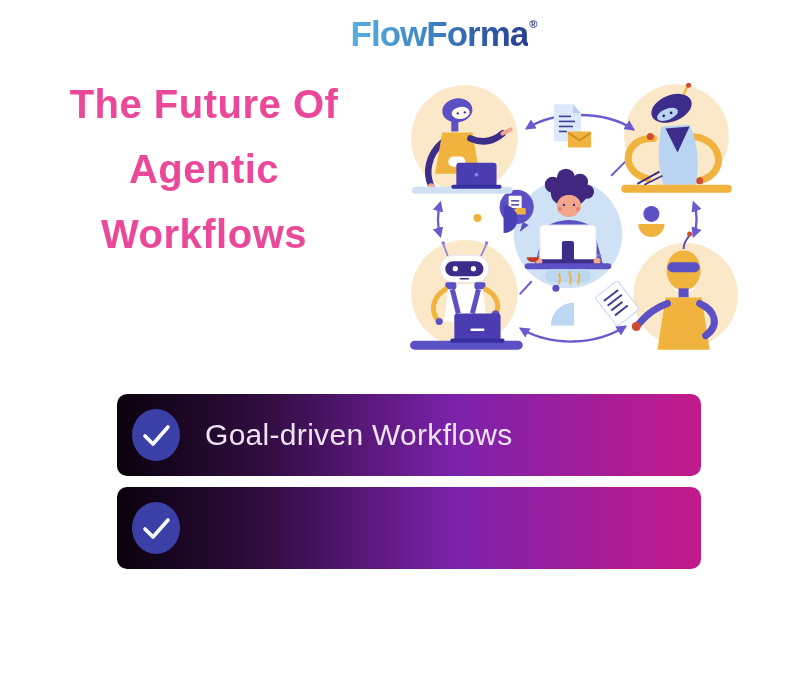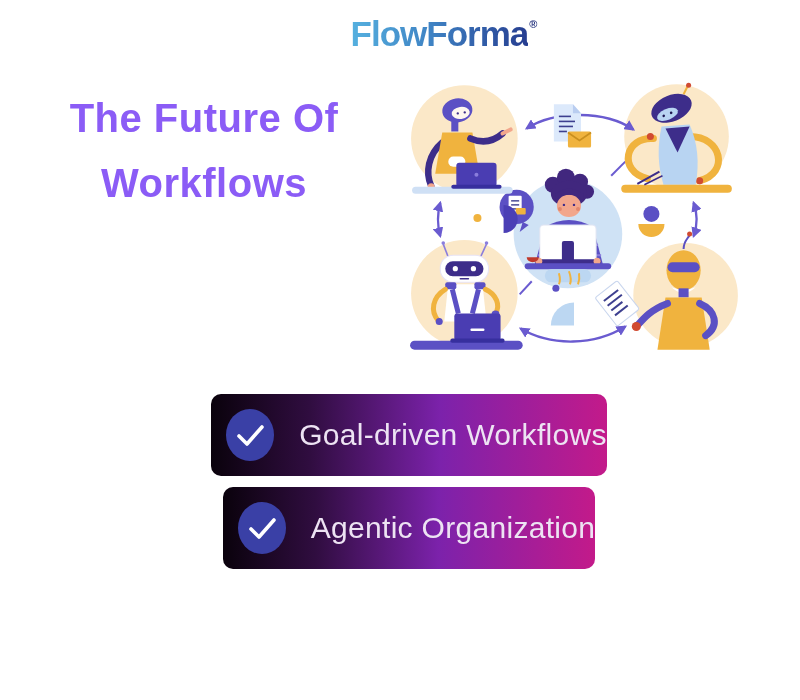--- a/index.html
+++ b/index.html
@@ -16,47 +16,48 @@
   }
   @supports ((-webkit-background-clip: text) or (background-clip: text)){
     .logo-text{
       background:linear-gradient(90deg,#55b0df 0%,#3f83c4 45%,#263d90 100%);
       -webkit-background-clip:text;background-clip:text;color:transparent;
     }
   }
   .logo-reg{font-size:11px;color:#27357f;vertical-align:18px;font-weight:700;margin-left:1px;}
   
   .title{
-    position:absolute;left:18px;top:86px;width:372px;text-align:center;
-    font-weight:700;font-size:40px;line-height:65px;color:#8b5cf6;letter-spacing:.5px;
+    position:absolute;left:18px;top:72px;width:372px;text-align:center;
+    font-weight:700;font-size:40px;line-height:65px;color:#ec4899;letter-spacing:.5px;
   }
   
   .illustration{position:absolute;left:398px;top:76px;width:362px;height:302px;}
   
-  .bars{position:absolute;left:117px;top:394px;width:584px;display:flex;flex-direction:column;gap:11px;align-items:center;}
+  .bars{position:absolute;left:117px;top:394px;width:584px;display:flex;flex-direction:column;gap:11px;}
   .bar{
     height:82px;border-radius:10px;box-sizing:border-box;
     display:flex;align-items:center;padding-left:15px;
     background:linear-gradient(90deg,#0a020c 0%,#300d40 25%,#7c22ab 58%,#c31a8a 100%);
   }
   .check-circle{
     width:48px;height:52px;border-radius:50%;background:#3a40a6;flex:0 0 auto;
     display:flex;align-items:center;justify-content:center;
   }
   .bar-label{margin-left:25px;font-size:30px;font-weight:400;color:#ede3f3;letter-spacing:.3px;}
 </style>
 </head>
 <body>
 
 <div class="logo-wrap">
   <span class="logo-text">FlowForma</span><span class="logo-reg">®</span>
 </div>
 
 <div class="title">
   <div>The Future Of</div>
+  <div>Agentic</div>
   <div>Workflows</div>
 </div>
 
 <div class="illustration">
 <svg viewBox="0 0 360 300" width="362" height="302" xmlns="http://www.w3.org/2000/svg">
   <defs>
     <marker id="arw" viewBox="0 0 10 10" refX="8" refY="5" markerWidth="4.6" markerHeight="4.6" orient="auto-start-reverse">
       <path d="M0,0 L10,5 L0,10 z" fill="#6a5bd0"></path>
     </marker>
   </defs>
@@ -236,15 +237,14 @@
       </svg>
     </span>
     <span class="bar-label">Goal-driven Workflows</span>
   </div>
   <div class="bar">
     <span class="check-circle">
       <svg width="48" height="52" viewBox="0 0 48 52">
         <polyline points="13,27 21,35 36,18" fill="none" stroke="#ffffff" stroke-width="3.6" stroke-linecap="round" stroke-linejoin="round"></polyline>
       </svg>
     </span>
-    <span class="bar-label">Agentic Organization</span>
   </div>
 </div>
 
 </body></html>

